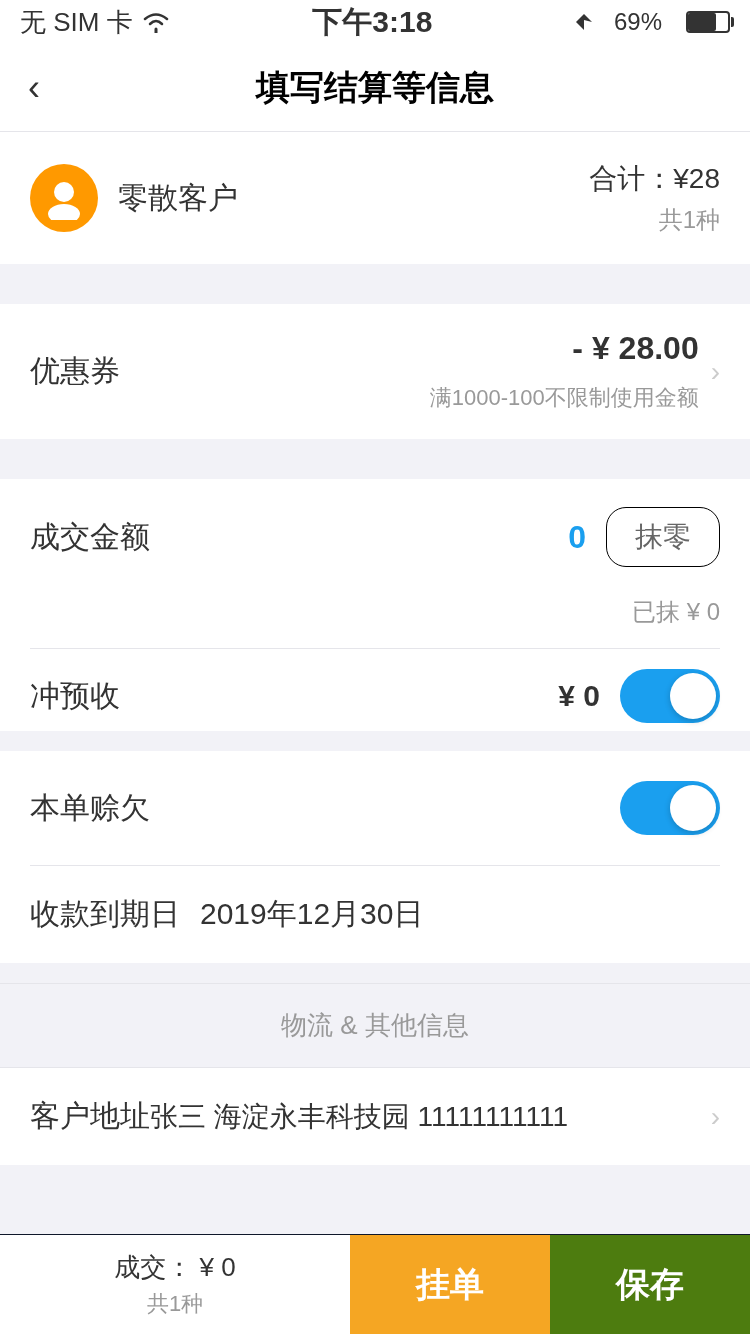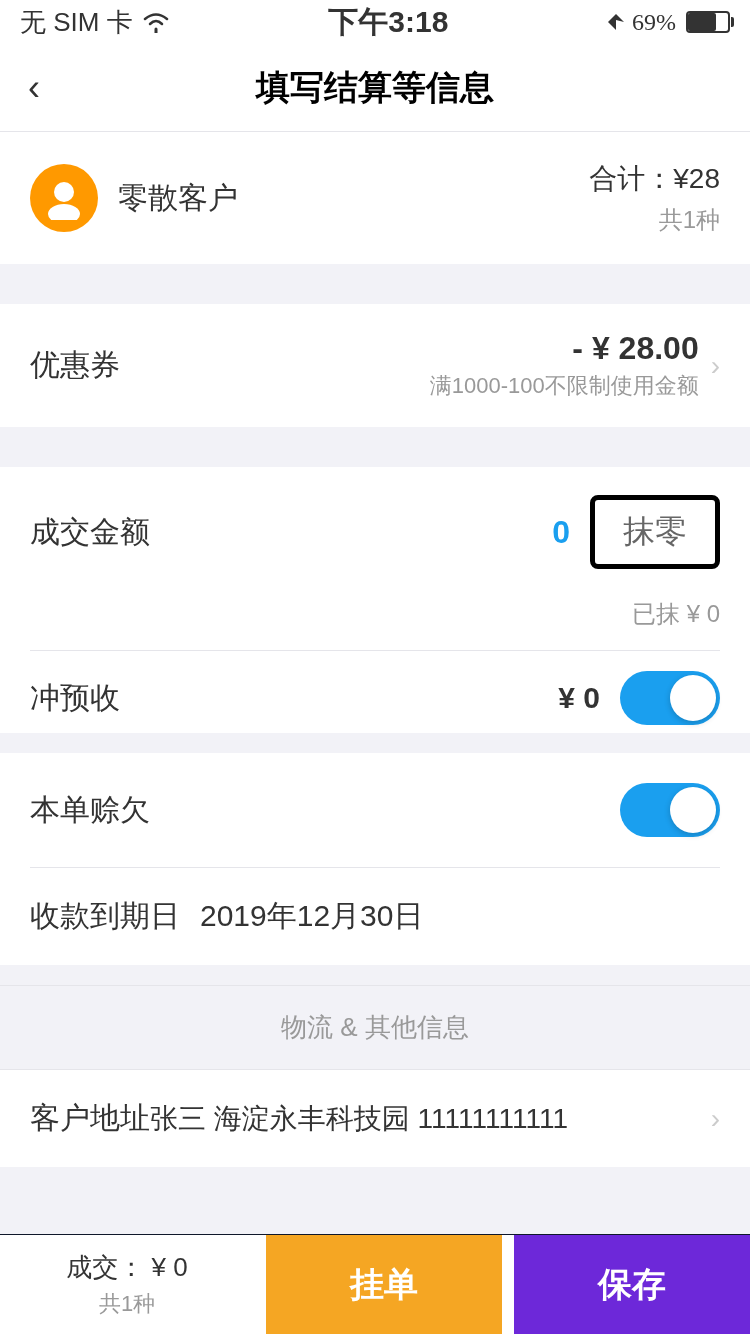--- a/index.html
+++ b/index.html
@@ -21,21 +21,21 @@
       background: #fff;
       display: flex;
       align-items: center;
       justify-content: space-between;
       padding: 0 20px;
       font-size: 26px;
       font-weight: 500;
     }
     .status-left { display: flex; align-items: center; gap: 8px; }
     .status-center { font-size: 30px; font-weight: 600; }
-    .status-right { display: flex; align-items: center; gap: 6px; font-size: 24px; font-family: Liberation Serif, serif; }
+    .status-right { display: flex; align-items: center; gap: 20px; font-size: 24px; }
     .battery-icon {
       display: inline-block;
       width: 44px; height: 22px;
       border: 2px solid #333;
       border-radius: 4px;
       position: relative;
       margin-left: 4px;
     }
     .battery-icon::after {
       content: '';
@@ -120,21 +120,21 @@
       padding: 26px 30px;
     }
     .coupon-label { font-size: 30px; color: #333; }
     .coupon-right {
       display: flex;
       align-items: center;
       gap: 12px;
       text-align: right;
     }
     .coupon-discount { font-size: 32px; font-weight: 600; color: #333; }
-    .coupon-note { font-size: 22px; color: #999; margin-top: 4px; }
+    .coupon-note { font-size: 22px; color: #999; margin-top: 16px; }
     .chevron { color: #ccc; font-size: 28px; }
 
     
     .section-gap { height: 20px; background: #f2f2f7; }
 
     
     .form-section { background: #fff; }
     .form-row {
       display: flex;
       align-items: center;
@@ -146,24 +146,24 @@
       display: flex;
       align-items: center;
       gap: 20px;
     }
     .amount-blue {
       font-size: 32px;
       color: #1a9fef;
       font-weight: 600;
     }
     .round-btn {
-      border: 5px solid #000000;
-      border-radius: 8px;
+      border: 1px solid #000000;
+      border-radius: 20px;
       padding: 10px 28px;
-      font-size: 32px;
+      font-size: 28px;
       color: #666;
       background: #fff;
       cursor: pointer;
     }
     .sub-text { font-size: 24px; color: #999; }
 
     
     .toggle {
       width: 100px; height: 54px;
       background: #1a9fef;
@@ -254,33 +254,32 @@
       border-top: 1px solid #0f172a;
       text-align: center;
     }
     .bottom-info {
       flex: 1;
       padding: 0 28px;
     }
     .bottom-info-top { font-size: 26px; color: #333; }
     .bottom-info-bottom { font-size: 22px; color: #999; margin-top: 4px; }
     .bottom-btn {
-      width: 236px;
+      width: 200px;
       height: 100%;
       display: flex;
       align-items: center;
       justify-content: center;
       font-size: 34px;
       font-weight: 600;
       color: #fff;
       cursor: pointer;
-      margin-left: 12px;
     }
     .btn-orange { background: #f5a623; }
-    .btn-blue { background: #6d28d9; }
+    .btn-blue { background: #4d7c0f; }
 
     .content-area {
       padding-bottom: 100px;
     }
   </style>
 </head>
 <body>
 
 <div class="status-bar">
   <div class="status-left">

